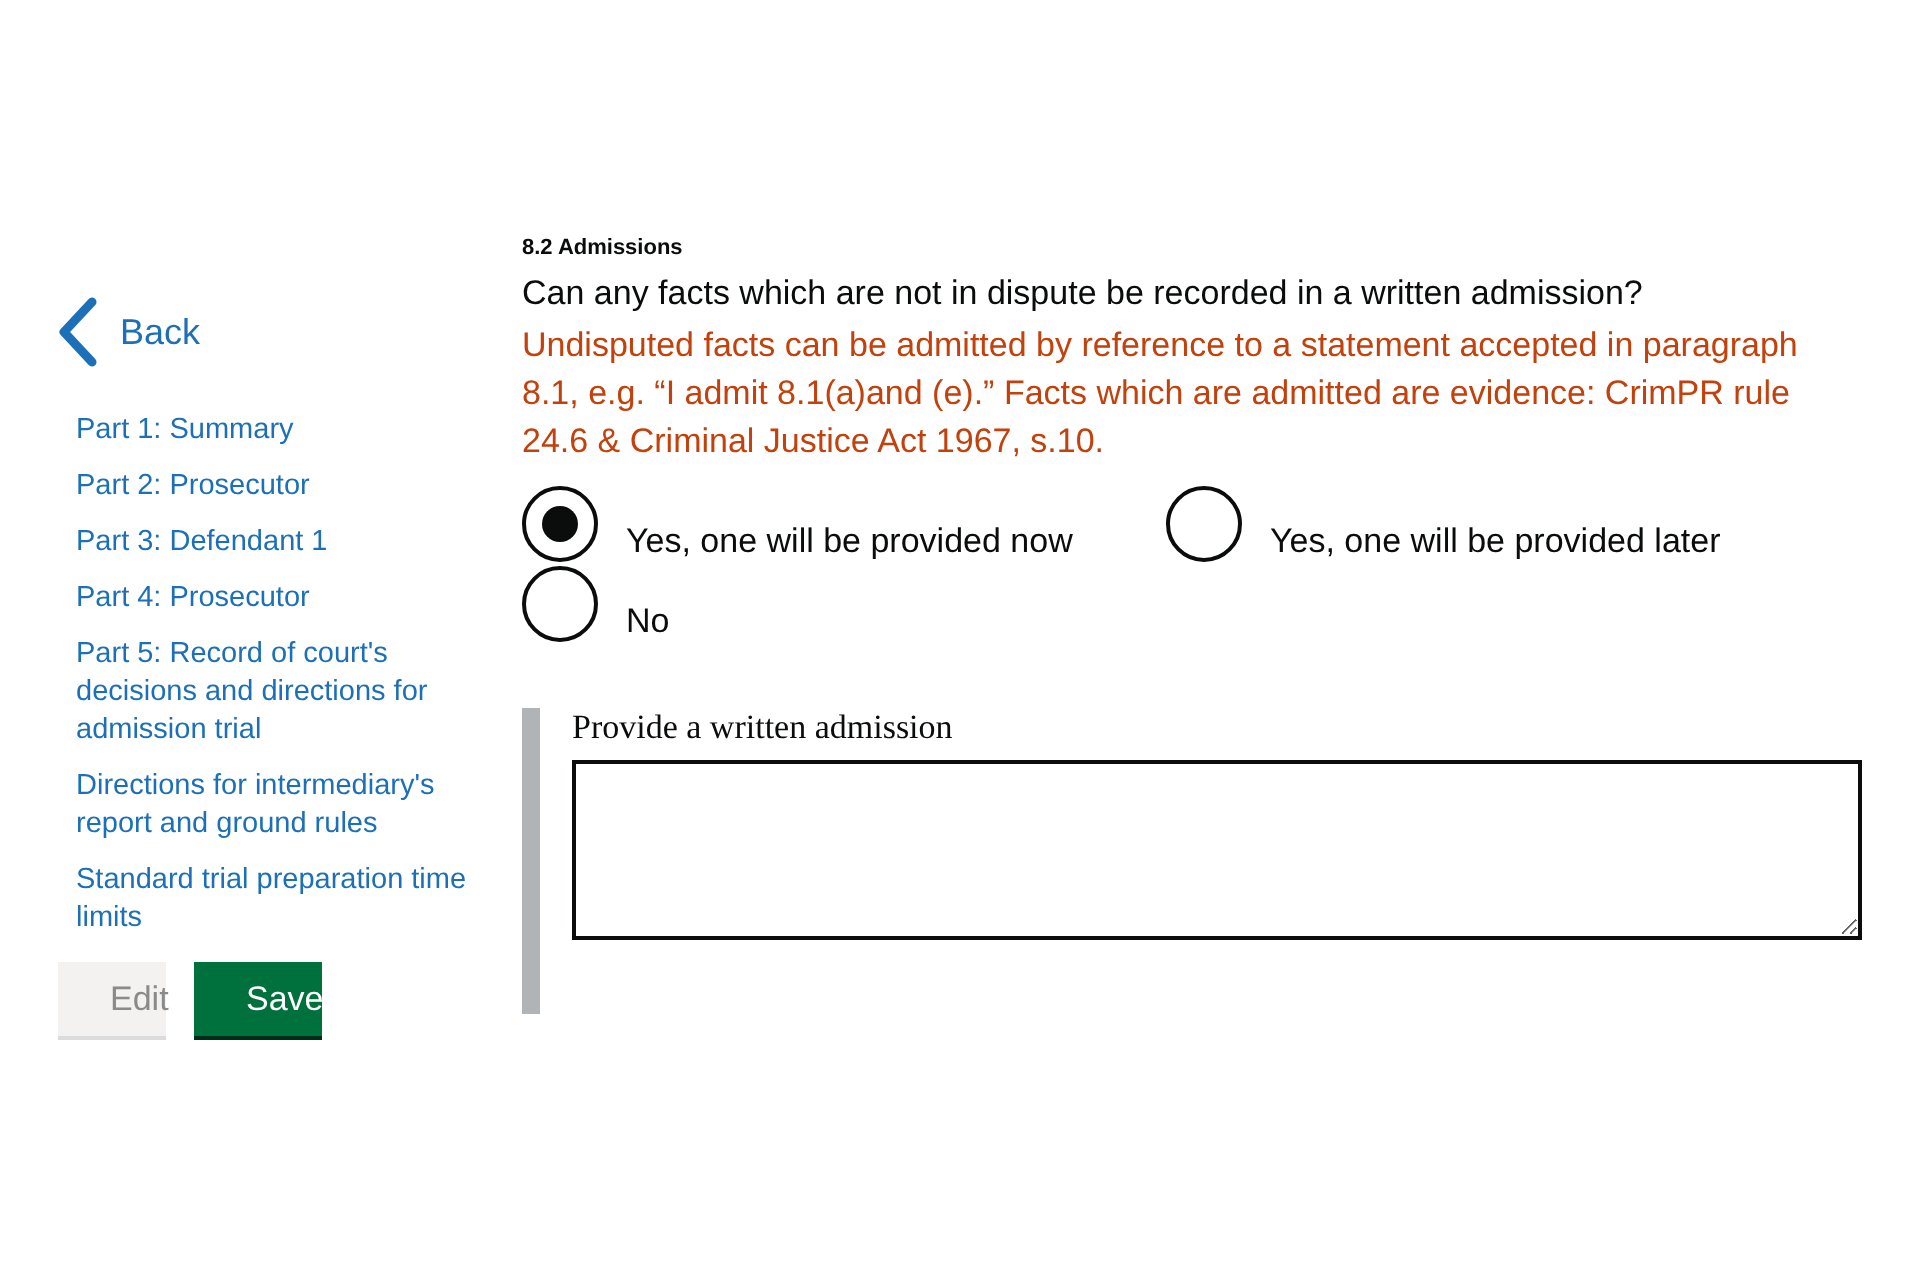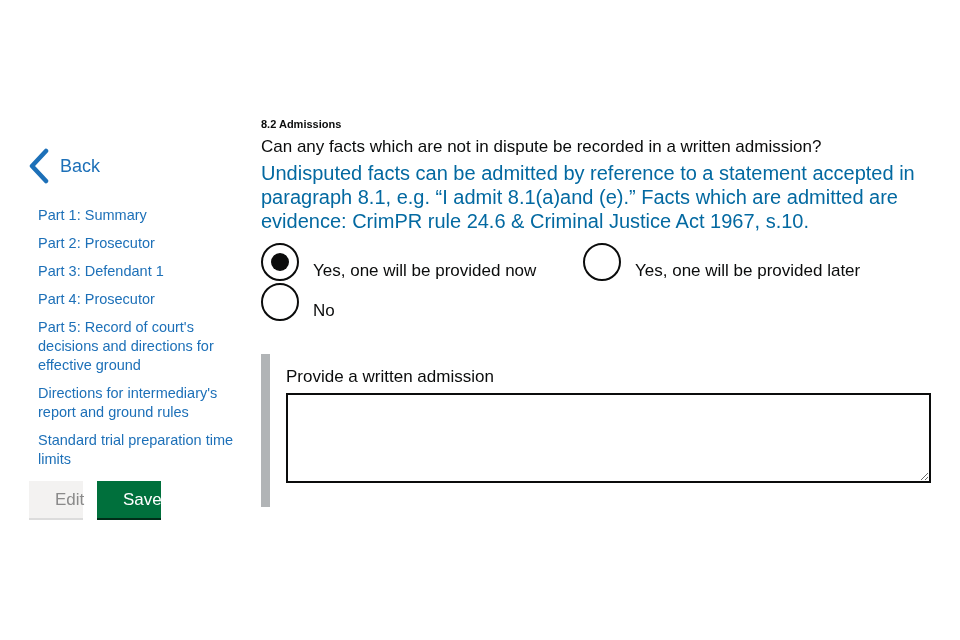--- a/index.html
+++ b/index.html
@@ -16,32 +16,32 @@
     .nav-list a { font-size: 14.5px; line-height: 19px; color: #1d70b8; text-decoration: none; display: block; cursor: pointer; }
 
     .btn-row { display: flex; margin-top: 12px; margin-left: 1px; }
     .btn { font-family: "Liberation Sans", sans-serif; font-size: 17px; height: 37px; padding: 0 26px; border: none; cursor: pointer; }
     .btn-edit { background: #f3f2f1; color: #8a8a8a; box-shadow: 0 2px 0 #dcdcdc; width: 54px; }
     .btn-save { background: #00703c; color: #ffffff; box-shadow: 0 2px 0 #002d18; margin-left: 14px; width: 64px; font-weight: normal; }
 
     .main { position: absolute; left: 261px; top: 114px; width: 670px; }
     .heading { font-size: 11px; font-weight: bold; line-height: 20px; }
     .question { font-size: 17px; line-height: 24px; margin-top: 1px; }
-    .hint { font-size: 20px; line-height: 24px; color: #0369a1; margin-top: 2px; }
+    .hint { font-size: 17px; line-height: 24px; color: #c2410c; margin-top: 2px; }
 
     .radios { display: flex; flex-wrap: wrap; margin-top: 8px; width: 660px; }
     .radio { display: flex; align-items: flex-end; height: 40px; cursor: pointer; }
     .radio-circle { width: 38px; height: 38px; border: 2px solid #0b0c0c; border-radius: 50%; position: relative; flex: none; }
     .radio-circle.checked::after { content: ""; position: absolute; left: 8px; top: 8px; width: 18px; height: 18px; background: #0b0c0c; border-radius: 50%; }
     .radio-label { font-size: 17px; margin-left: 14px; }
     .radio.r1 { width: 322px; }
     .radio.r3 { width: 100%; }
 
     .conditional { position: absolute; left: 261px; top: 354px; width: 670px; height: 153px; border-left: 9px solid #b1b4b6; padding-left: 16px; }
-    .cond-label { font-size: 17px; margin-top: 13px; display: block; }
+    .cond-label { font-size: 17px; margin-top: 0; display: block; font-family: Liberation Serif, serif; }
     .textarea { display: block; margin-top: 6px; width: 645px; height: 90px; border: 2px solid #0b0c0c; resize: both; font-family: "Liberation Sans", sans-serif; font-size: 16px; padding: 5px; }
   </style>
 </head>
 <body>
 
 <nav class="sidebar">
   <a class="back-link">
     <svg viewBox="0 0 22 36">
       <polyline points="18,3 4,18 18,33" fill="none" stroke="#1d70b8" stroke-width="4.5" stroke-linecap="round" stroke-linejoin="round"></polyline>
     </svg>
@@ -55,21 +55,21 @@
     <li>
         <a>Part 2: Prosecutor</a>
       </li>
     <li>
         <a>Part 3: Defendant 1</a>
       </li>
     <li>
         <a>Part 4: Prosecutor</a>
       </li>
     <li>
-        <a>Part 5: Record of court's decisions and directions for effective ground</a>
+        <a>Part 5: Record of court's decisions and directions for admission trial</a>
       </li>
     <li>
         <a>Directions for intermediary's report and ground rules</a>
       </li>
     <li>
         <a>Standard trial preparation time limits</a>
       </li>
   </ul>
 
   <div class="btn-row">

